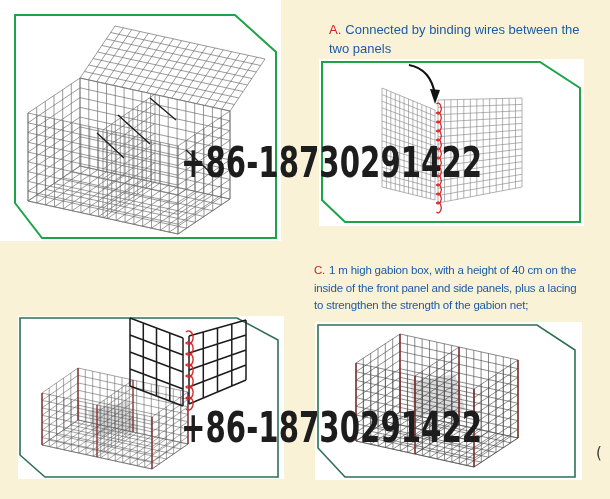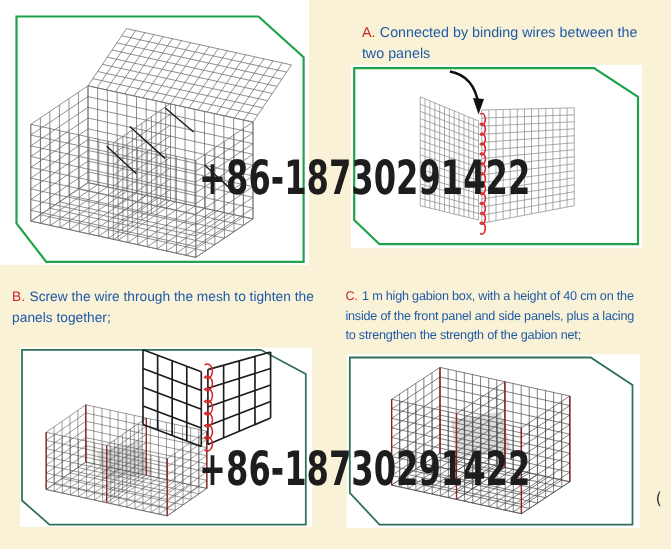--- a/index.html
+++ b/index.html
@@ -76,24 +76,20 @@
         <polygon points="95,60 140,52 150,88 100,95" fill="#9c9c9c" opacity="0.35"></polygon>
         <path d="M85.0 12.0L85.0 90.0M92.4 13.6L92.4 91.6M99.8 15.3L99.8 93.3M107.1 16.9L107.1 94.9M114.5 18.5L114.5 96.5M121.9 20.1L121.9 98.1M129.3 21.8L129.3 99.8M136.6 23.4L136.6 101.4M144.0 25.0L144.0 103.0M151.4 26.6L151.4 104.6M158.8 28.3L158.8 106.3M166.1 29.9L166.1 107.9M173.5 31.5L173.5 109.5M180.9 33.1L180.9 111.1M188.3 34.8L188.3 112.8M195.6 36.4L195.6 114.4M203.0 38.0L203.0 116.0M85.0 12.0L203.0 38.0M85.0 20.7L203.0 46.7M85.0 29.3L203.0 55.3M85.0 38.0L203.0 64.0M85.0 46.7L203.0 72.7M85.0 55.3L203.0 81.3M85.0 64.0L203.0 90.0M85.0 72.7L203.0 98.7M85.0 81.3L203.0 107.3M85.0 90.0L203.0 116.0M85.0 12.0L85.0 90.0M77.7 16.8L77.7 94.8M70.3 21.7L70.3 99.7M63.0 26.5L63.0 104.5M55.7 31.3L55.7 109.3M48.3 36.2L48.3 114.2M41.0 41.0L41.0 119.0M85.0 12.0L41.0 41.0M85.0 20.7L41.0 49.7M85.0 29.3L41.0 58.3M85.0 38.0L41.0 67.0M85.0 46.7L41.0 75.7M85.0 55.3L41.0 84.3M85.0 64.0L41.0 93.0M85.0 72.7L41.0 101.7M85.0 81.3L41.0 110.3M85.0 90.0L41.0 119.0M41.0 41.0L41.0 119.0M48.4 42.6L48.4 120.6M55.8 44.3L55.8 122.3M63.1 45.9L63.1 123.9M70.5 47.5L70.5 125.5M77.9 49.1L77.9 127.1M85.3 50.8L85.3 128.8M92.6 52.4L92.6 130.4M100.0 54.0L100.0 132.0M107.4 55.6L107.4 133.6M114.8 57.3L114.8 135.3M122.1 58.9L122.1 136.9M129.5 60.5L129.5 138.5M136.9 62.1L136.9 140.1M144.3 63.8L144.3 141.8M151.6 65.4L151.6 143.4M159.0 67.0L159.0 145.0M41.0 41.0L159.0 67.0M41.0 49.7L159.0 75.7M41.0 58.3L159.0 84.3M41.0 67.0L159.0 93.0M41.0 75.7L159.0 101.7M41.0 84.3L159.0 110.3M41.0 93.0L159.0 119.0M41.0 101.7L159.0 127.7M41.0 110.3L159.0 136.3M41.0 119.0L159.0 145.0M203.0 38.0L203.0 116.0M195.7 42.8L195.7 120.8M188.3 47.7L188.3 125.7M181.0 52.5L181.0 130.5M173.7 57.3L173.7 135.3M166.3 62.2L166.3 140.2M159.0 67.0L159.0 145.0M203.0 38.0L159.0 67.0M203.0 46.7L159.0 75.7M203.0 55.3L159.0 84.3M203.0 64.0L159.0 93.0M203.0 72.7L159.0 101.7M203.0 81.3L159.0 110.3M203.0 90.0L159.0 119.0M203.0 98.7L159.0 127.7M203.0 107.3L159.0 136.3M203.0 116.0L159.0 145.0M85.0 90.0L41.0 119.0M92.4 91.6L48.4 120.6M99.8 93.3L55.8 122.3M107.1 94.9L63.1 123.9M114.5 96.5L70.5 125.5M121.9 98.1L77.9 127.1M129.3 99.8L85.3 128.8M136.6 101.4L92.6 130.4M144.0 103.0L100.0 132.0M151.4 104.6L107.4 133.6M158.8 106.3L114.8 135.3M166.1 107.9L122.1 136.9M173.5 109.5L129.5 138.5M180.9 111.1L136.9 140.1M188.3 112.8L144.3 141.8M195.6 114.4L151.6 143.4M203.0 116.0L159.0 145.0M85.0 90.0L203.0 116.0M77.7 94.8L195.7 120.8M70.3 99.7L188.3 125.7M63.0 104.5L181.0 130.5M55.7 109.3L173.7 135.3M48.3 114.2L166.3 140.2M41.0 119.0L159.0 145.0M144.0 25.0L144.0 103.0M136.7 29.8L136.7 107.8M129.3 34.7L129.3 112.7M122.0 39.5L122.0 117.5M114.7 44.3L114.7 122.3M107.3 49.2L107.3 127.2M100.0 54.0L100.0 132.0M144.0 25.0L100.0 54.0M144.0 33.7L100.0 62.7M144.0 42.3L100.0 71.3M144.0 51.0L100.0 80.0M144.0 59.7L100.0 88.7M144.0 68.3L100.0 97.3M144.0 77.0L100.0 106.0M144.0 85.7L100.0 114.7M144.0 94.3L100.0 123.3M144.0 103.0L100.0 132.0" fill="none" stroke="#4e4e4e" stroke-width="0.65"></path>
         <path d="M85 12L85 90M203 38L203 116M41 41L41 119M159 67L159 145M144 25L144 103M100 54L100 132" fill="none" stroke="var(--wire_dark_red,#8b2220)" stroke-width="1.2"></path>
       </g>
   </svg>
 
   <div class="caption cap-a">
     <span class="lbl">A.</span><span class="txt">Connected by binding wires between the
 two panels</span>
   </div>
-  <div class="caption cap-b">
-    <span class="lbl">B.</span><span class="txt">Screw the wire through the mesh to tighten the
-panels together;</span>
-  </div>
   <div class="caption cap-c">
     <span class="lbl">C.</span><span class="txt">1 m high gabion box, with a height of 40 cm on the
 inside of the front panel and side panels, plus a lacing
 to strengthen the strength of the gabion net;</span>
   </div>
 
   <div class="wm wm-top">+86-18730291422</div>
   <div class="wm wm-bottom">+86-18730291422</div>
 
   <div class="artifact">(</div>

